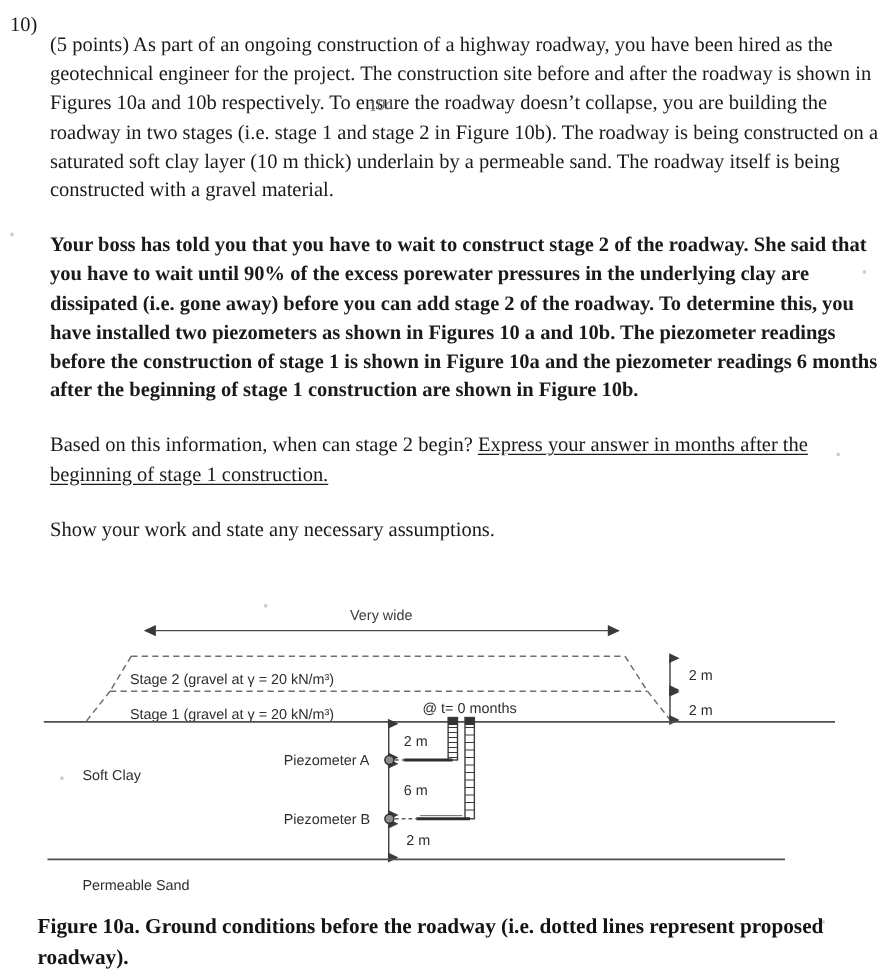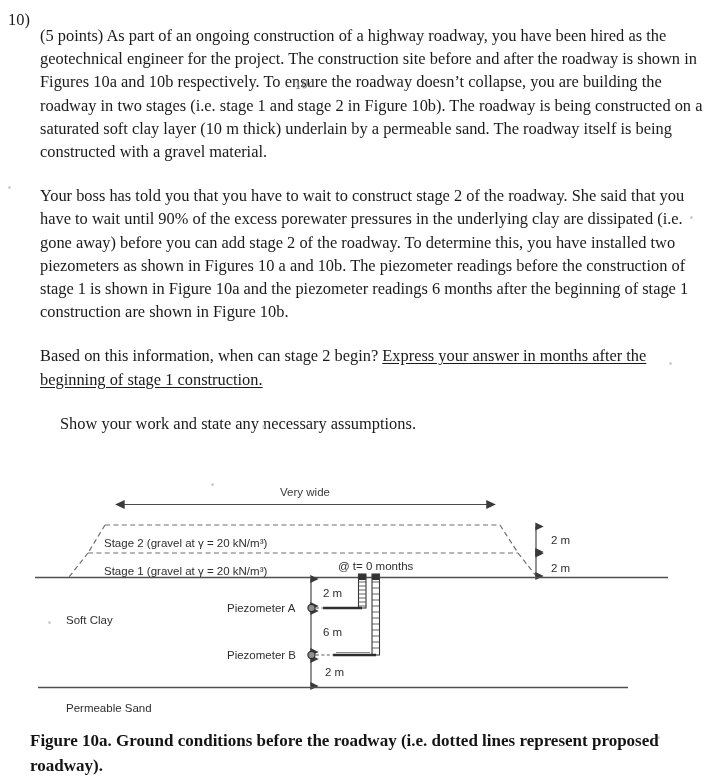--- a/index.html
+++ b/index.html
@@ -48,31 +48,32 @@
     margin: 24px 0 0 0;
     padding-left: 40px;
     padding-right: 8px;
     text-indent: 0;
   }
 
   #para-2 {
     margin: 21px 0 0 0;
     padding-left: 40px;
     padding-right: 10px;
+    font-weight: bold;
   }
 
   #para-3 {
     margin: 21px 6px 0 0;
     padding-left: 40px;
     padding-right: 10px;
   }
 
   #para-4 {
     margin: 21px 0 12px 0;
-    padding-left: 60px;
+    padding-left: 40px;
     padding-right: 10px;
   }
 
   .underline-seg { text-decoration: underline; text-underline-offset: 2px; }
 
   
   .handwritten {
     position: absolute;
     left: 295px;
     top: 78px;

